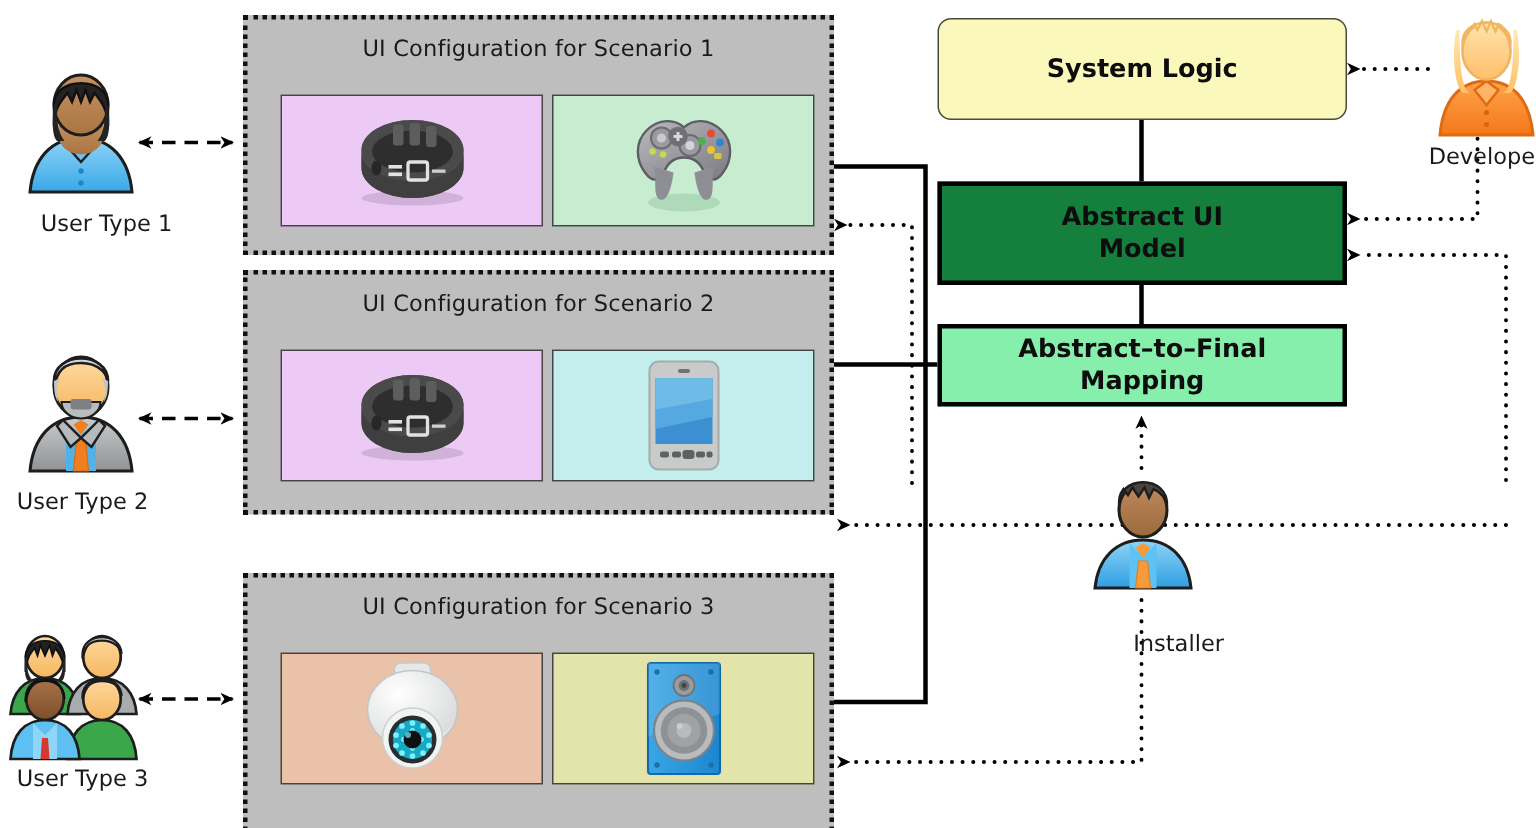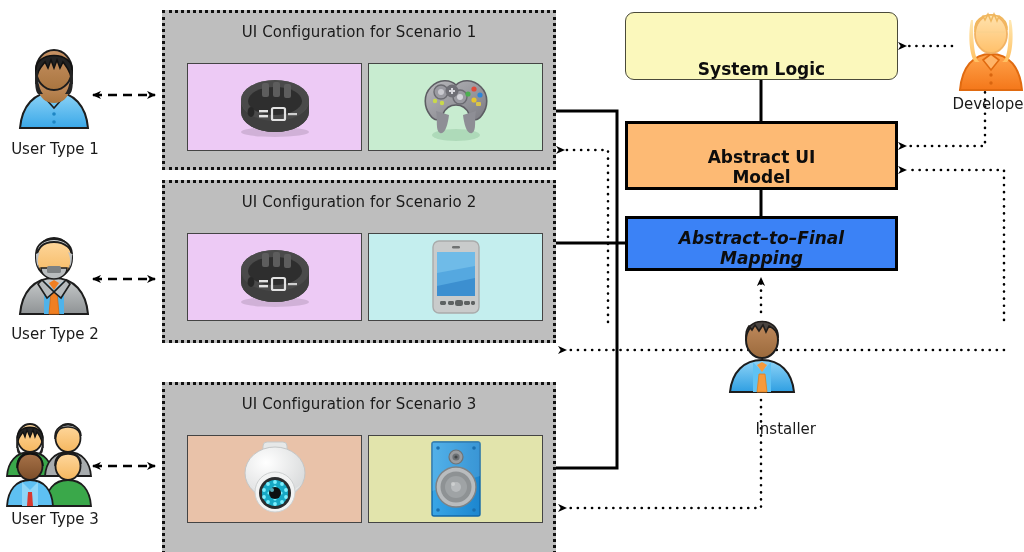--- a/index.html
+++ b/index.html
@@ -12,21 +12,21 @@
             border:3px dotted #111;box-sizing:border-box;}
   .scenario-title{position:absolute;left:0;right:0;top:10px;text-align:center;
                   font-size:15px;color:#1a1a1a;letter-spacing:.1px;}
   .panel{position:absolute;top:50px;height:88px;border:1.5px solid #444;
          box-sizing:border-box;display:flex;align-items:center;justify-content:center;}
   .panel.left{left:22px;width:175px;}
   .panel.right{left:203px;width:175px;}
 
   
   .sysbox{position:absolute;box-sizing:border-box;display:flex;
-          align-items:flex-end;justify-content:center;text-align:center;
+          align-items:center;justify-content:center;text-align:center;
           font-weight:bold;font-size:17px;color:#0d0d0d;line-height:1.18;}
   .sysbox.rounded{border:1.6px solid #4a4a3a;border-radius:9px;}
   .sysbox.thick{border:3.2px solid #000;}
 
   
   .caption{position:absolute;text-align:center;font-size:15px;color:#1a1a1a;
            white-space:nowrap;}
 
   
   .avatar{position:absolute;}
@@ -259,28 +259,28 @@
         <circle cx="28" cy="48" r="5" fill="#b8bbbd"></circle>
         <circle cx="25" cy="45" r="2" fill="#d6d8d9" opacity=".7"></circle>
       </svg>
     </div>
   </div>
 
   <div class="sysbox rounded" style="left:625px;top:12px;width:273px;height:68px;background:#fbf8bc;">
     <span>System Logic</span>
   </div>
 
-  <div class="sysbox thick" style="left:625px;top:121px;width:273px;height:69px;background:#fdba74;">
+  <div class="sysbox thick" style="left:625px;top:121px;width:273px;height:69px;background:#15803d;">
     <span>
       <span>Abstract UI</span><br>
       <span>Model</span>
     </span>
   </div>
 
-  <div class="sysbox thick" style="left:625px;top:216px;width:273px;height:55px;background:#3b82f6;font-style:italic;">
+  <div class="sysbox thick" style="left:625px;top:216px;width:273px;height:55px;background:#86efac;">
     <span>
       <span>Abstract–to–Final</span><br>
       <span>Mapping</span>
     </span>
   </div>
 
   <div class="avatar" style="left:14px;top:42px;">
     <svg width="80" height="88" viewBox="0 0 80 88">
       <defs>
         <linearGradient id="shirt1" x1="0" y1="0" x2="0" y2="1">
@@ -298,21 +298,21 @@
       <circle cx="40" cy="80" r="1.8" fill="#1e86c4"></circle>
       <path d="M25,38 h30 v10 a15,13 0 0 1 -30,0 z" fill="url(#skin1)"></path>
       <ellipse cx="40" cy="28" rx="18" ry="20" fill="url(#skin1)" stroke="#1d1d1d" stroke-width="2"></ellipse>
       <path d="M22,30 C19,8 61,8 58,30 L58,42 C58,30 52,24 49,20
                L46,26 L43,18 L40,26 L37,18 L34,26 L31,20
                C27,25 22,30 22,42 Z" fill="#232323" stroke="#111" stroke-width="1.6"></path>
       <path d="M22,28 C20,44 22,50 24,52 L29,52 C24,46 24,36 24,28 Z" fill="#232323"></path>
       <path d="M58,28 C60,44 58,50 56,52 L51,52 C56,46 56,36 56,28 Z" fill="#232323"></path>
     </svg>
   </div>
-  <div class="caption" style="left:0;top:140px;width:110px;">User Type 1</div>
+  <div class="caption" style="left:0;top:140px;width:110px;padding-left:16px;">User Type 1</div>
 
   <div class="avatar" style="left:14px;top:228px;">
     <svg width="80" height="88" viewBox="0 0 80 88">
       <defs>
         <linearGradient id="suit2" x1="0" y1="0" x2="0" y2="1">
           <stop offset="0" stop-color="#c9cccd"></stop>
             <stop offset="1" stop-color="#8f9395"></stop>
         </linearGradient>
         <linearGradient id="skin2" x1="0" y1="0" x2="0" y2="1">
           <stop offset="0" stop-color="#ffd9a0"></stop>

